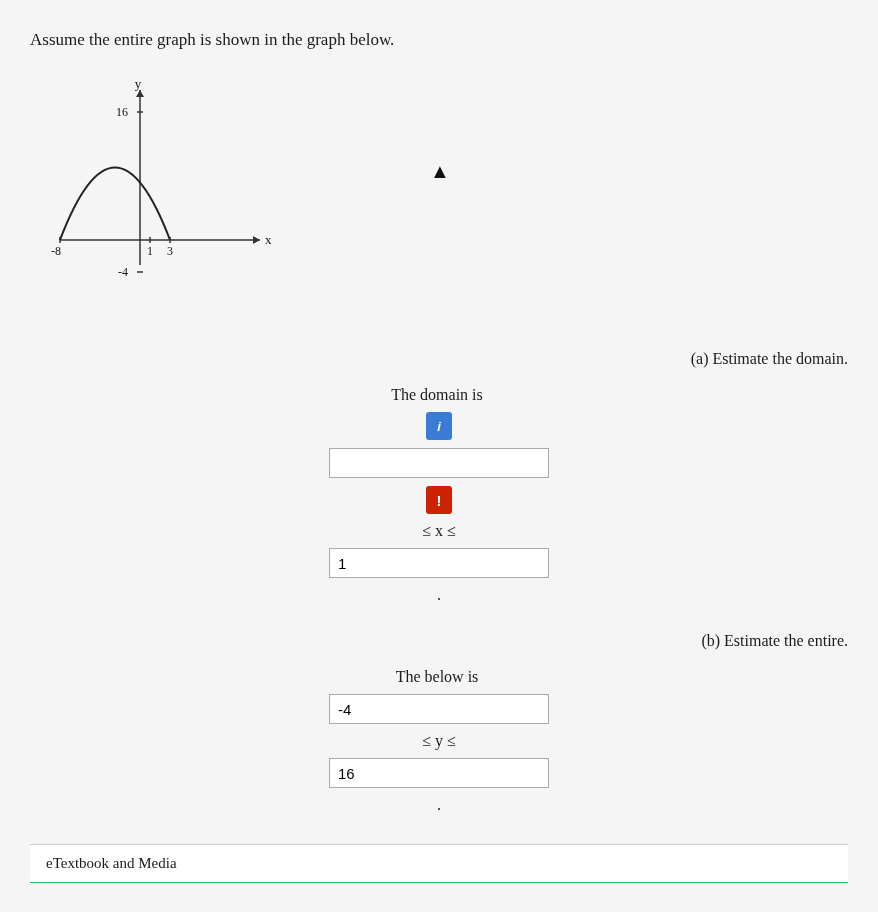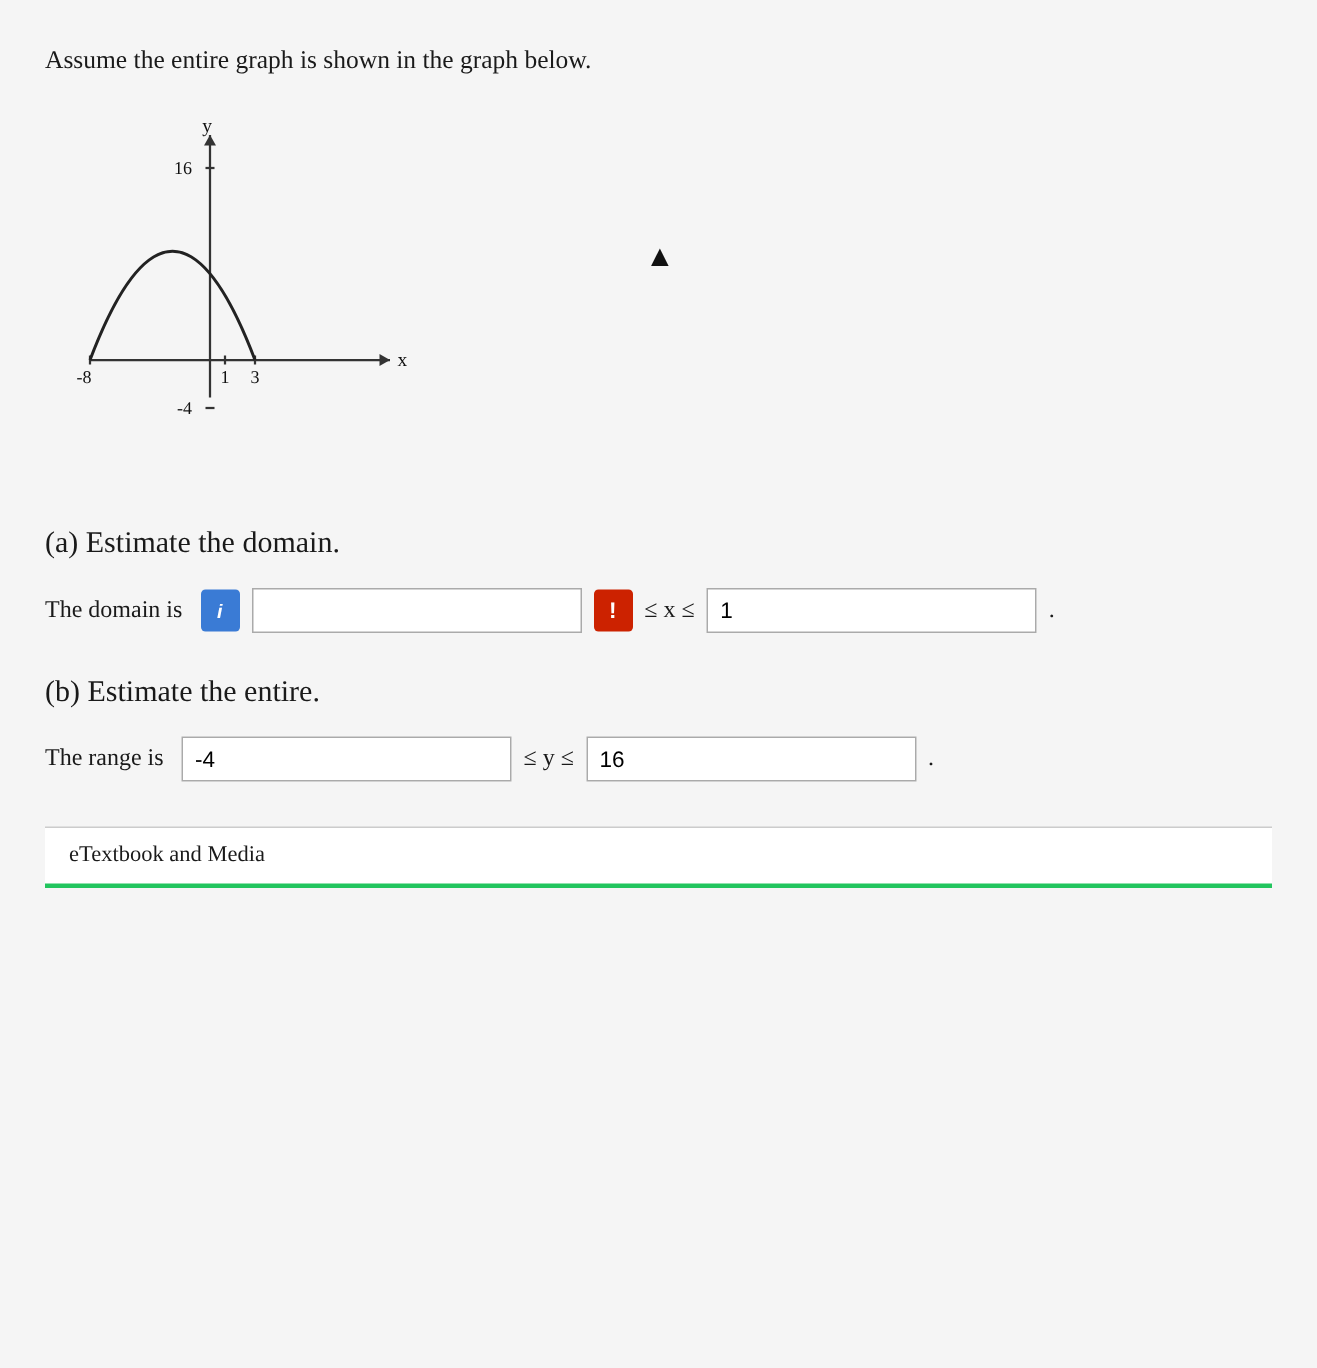--- a/index.html
+++ b/index.html
@@ -25,30 +25,32 @@
     }
     .graph-area {
       margin: 0 0 28px 10px;
       display: inline-block;
       position: relative;
     }
     .graph-svg {
       display: block;
     }
     .part-label {
-      font-size: 20px;
+      font-size: 16px;
       margin-bottom: 18px;
       font-weight: 400;
+      text-align: right;
     }
     .answer-row {
       display: flex;
       align-items: center;
       gap: 8px;
       margin-bottom: 10px;
       flex-wrap: wrap;
+      flex-direction: column;
     }
     .answer-label {
       font-size: 16px;
       margin-right: 4px;
     }
     .info-btn {
       background: #3a7bd5;
       color: white;
       border: none;
       border-radius: 3px;
@@ -101,21 +103,21 @@
       margin-top: 30px;
       border-top: 1px solid #ccc;
     }
     .etextbook-btn {
       display: block;
       padding: 10px 16px;
       font-size: 15px;
       color: #1a1a1a;
       background: white;
       border: none;
-      border-bottom: 3px solid #22c55e;
+      border-bottom: 1px solid #22c55e;
       cursor: pointer;
       text-align: left;
       width: 100%;
       font-family: Georgia, serif;
     }
     .etextbook-sub-btn {
       display: block;
       padding: 8px 16px;
       font-size: 14px;
       color: #333;
@@ -192,21 +194,21 @@
       <span class="inequality-text">≤ x ≤</span>
       <input class="answer-input short" type="text" value="1" style="">
       <span class="period">.</span>
     </div>
   </div>
 
   
   <div class="section-divider">
     <div class="part-label">(b) Estimate the entire.</div>
     <div class="answer-row">
-      <span class="answer-label">The range is</span>
+      <span class="answer-label">The below is</span>
       <input class="answer-input short" type="text" value="-4" style="">
       <span class="inequality-text">≤ y ≤</span>
       <input class="answer-input short" type="text" value="16" style="">
       <span class="period">.</span>
     </div>
   </div>
 
   
   <div class="etextbook-section">
     <button class="etextbook-btn">eTextbook and Media</button>

